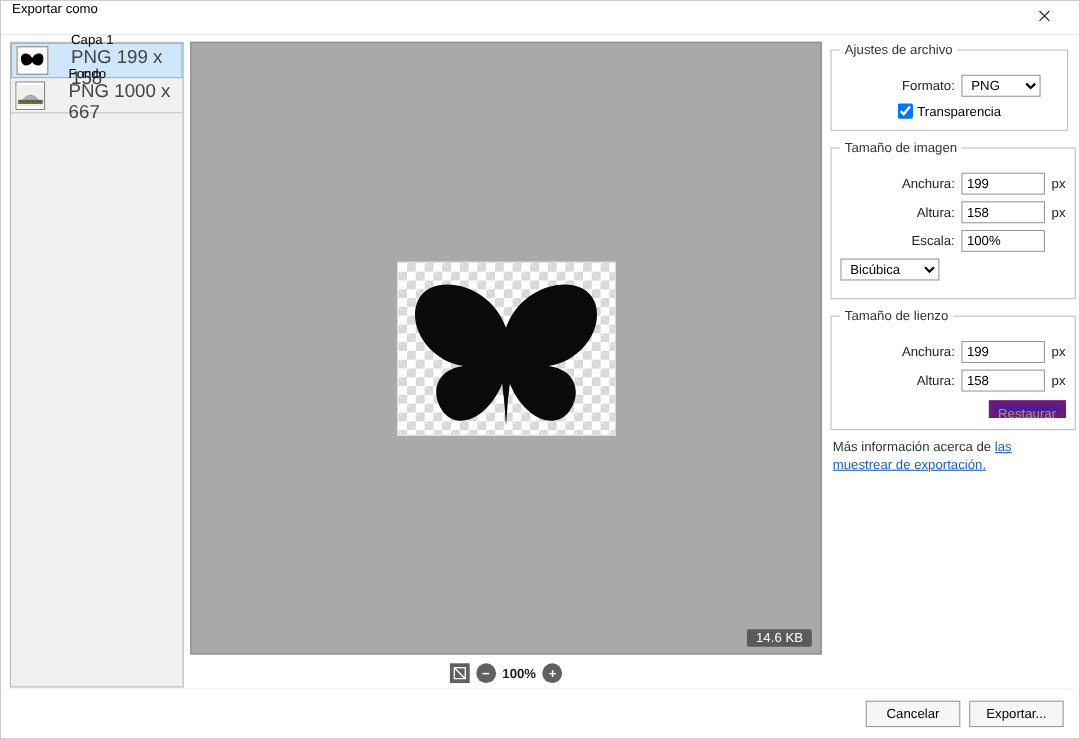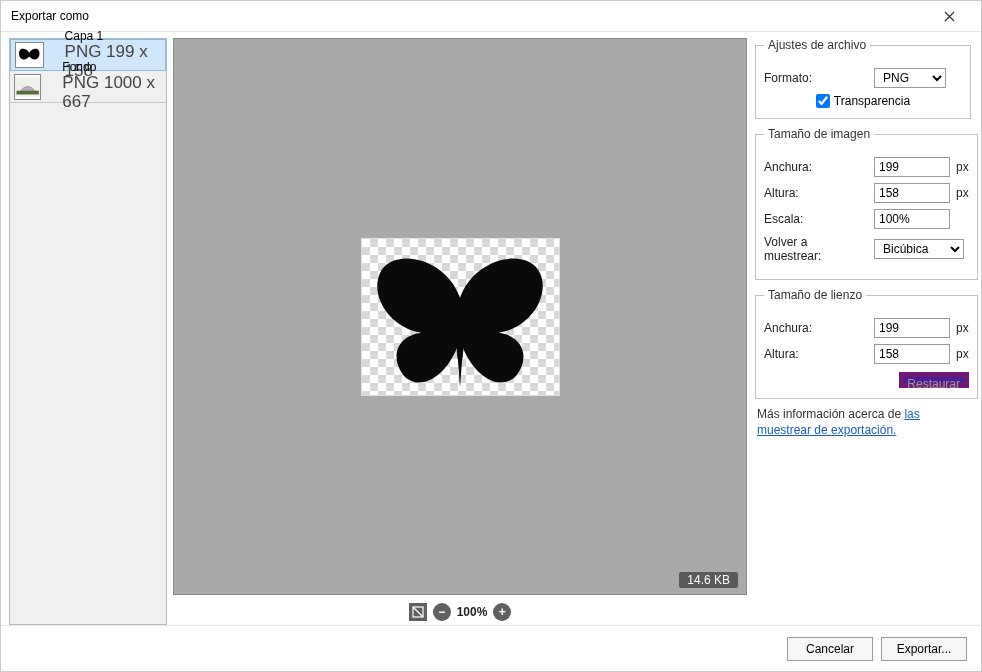--- a/index.html
+++ b/index.html
@@ -1,17 +1,17 @@
 <!DOCTYPE html>
 <html><head>
 <meta charset="utf-8">
 <style>
 * { box-sizing: border-box; margin: 0; padding: 0; font-family: 'Segoe UI', Tahoma, sans-serif; font-size: 12px; }
 body { background: #fff; width: 982px; height: 672px; overflow: hidden; border: 1px solid #ccc; display: flex; flex-direction: column; }
-.titlebar { height: 30px; display: flex; align-items: center; padding: 0 12px 0 10px; background: #fff; }
+.titlebar { height: 30px; display: flex; padding: 0 12px 0 10px; background: #fff; }
 .titlebar .title { flex: 1; color: #000; font-size: 12px; }
 .titlebar .close { width: 40px; height: 26px; display: flex; align-items: center; justify-content: center; cursor: default; }
 .divline { height: 1px; background: #e5e5e5; }
 .main { flex: 1; display: flex; padding: 6px 8px 0 8px; gap: 6px; }
 .layers { width: 158px; background: #f0f0f0; border: 1px solid #b8b8b8; display: flex; flex-direction: column; }
 .layer-item { height: 32px; display: flex; align-items: center; padding: 2px 4px; gap: 21px; border-bottom: 1px solid #c8c8c8; cursor: default; }
 .layer-item.selected { background: #cfe6fb; border: 1px solid #8bbbe8; }
 .layer-thumb { width: 34px; height: 26px; border: 1px solid #888; background: #fff; display: flex; align-items: center; justify-content: center; }
 .layer-thumb svg { width: 100%; height: 100%; }
 .layer-text { display: flex; flex-direction: column; line-height: 1.1; }
@@ -25,32 +25,32 @@
   background-size: 16px 16px; background-position: 0 0, 8px 8px; border: 1px solid #dcdcdc; display:flex; align-items:center; justify-content:center;}
 .filesize { position: absolute; right: 8px; bottom: 6px; background: #5a5a5a; color: #fff; padding: 1px 8px; font-size: 12px; border-radius: 2px; }
 .zoombar { height: 26px; display: flex; align-items: center; justify-content: center; gap: 6px; margin-top:4px;}
 .zoombar .zbtn { width: 18px; height: 18px; background: #606060; color:#fff; border-radius:50%; display:flex; align-items:center; justify-content:center; font-size:12px; cursor:default; font-weight:bold;}
 .zoombar .zbox { width: 18px; height: 18px; background: #606060; color:#fff; display:flex; align-items:center; justify-content:center; }
 .zoombar .zoomval { font-weight:bold; color:#222; }
 .panel { width: 220px; display:flex; flex-direction:column; gap:8px; padding:0 2px;}
 fieldset { border: 1px solid #c0c0c0; padding: 10px 8px 10px 8px; position:relative;}
 legend { padding: 0 4px; color:#333; font-size:12px; }
 .fld { display:flex; align-items:center; margin:6px 0; gap:6px; }
-.fld label { width: 104px; color:#222; }
+.fld label { width: 104px; text-align:right; color:#222; }
 .fld input[type=text], .fld select { height: 20px; border:1px solid #9a9a9a; background:#fff; padding:1px 4px; }
 .fld input[type=text]{ width: 76px; }
 .unit { color:#222; }
 .formatsel { width:72px; }
 .resamplesel { width: 90px; height:20px; border:1px solid #9a9a9a; background:#fff; padding:1px 4px;}
 .chkrow { display:flex; align-items:center; justify-content:center; gap:4px; margin-top:6px;}
 .chkrow input { width:14px; height:14px; }
 .restorebtn { width:70px; height:16px; border:5px solid #701a75; background:#4c1d95; color:#9a9a9a; margin-left:auto; display:block; margin-top:8px;}
 .infotext { font-size:11px; color:#333; padding: 0 2px; line-height:1.3;}
 .infotext a { color:#1a5fc7; text-decoration:underline; }
-.footer { height: 46px; display:flex; align-items:center; justify-content:flex-end; gap:8px; padding: 0 14px; border-top:1px solid #e8e8e8;}
+.footer { height: 46px; display:flex; align-items:center; justify-content:flex-end; gap:8px; padding: 0 14px; border-top:1px solid #e8e8e8;border-radius:14px;}
 .footer button { width:86px; height:24px; border:1px solid #9a9a9a; background:#f6f6f6; cursor:default; }
 </style>
 </head>
 <body>
 
 <div class="titlebar">
   <span class="title">Exportar como</span>
   <div class="close">
     <svg width="11" height="11" viewBox="0 0 11 11">
         <path d="M1 1 L10 10 M10 1 L1 10" stroke="#333" stroke-width="1.2"></path>
@@ -144,21 +144,20 @@
       <div class="fld">
         <label>Altura:</label>
         <input type="text" value="158" style="">
         <span class="unit">px</span>
       </div>
       <div class="fld">
         <label>Escala:</label>
         <input type="text" value="100%" style="">
       </div>
       <div class="fld">
-        <label>Volver a muestrear:</label>
         <select class="resamplesel">
           <option>Bicúbica</option>
         </select>
       </div>
     </fieldset>
 
     <fieldset>
       <legend>Tamaño de lienzo</legend>
       <div class="fld">
         <label>Anchura:</label>

